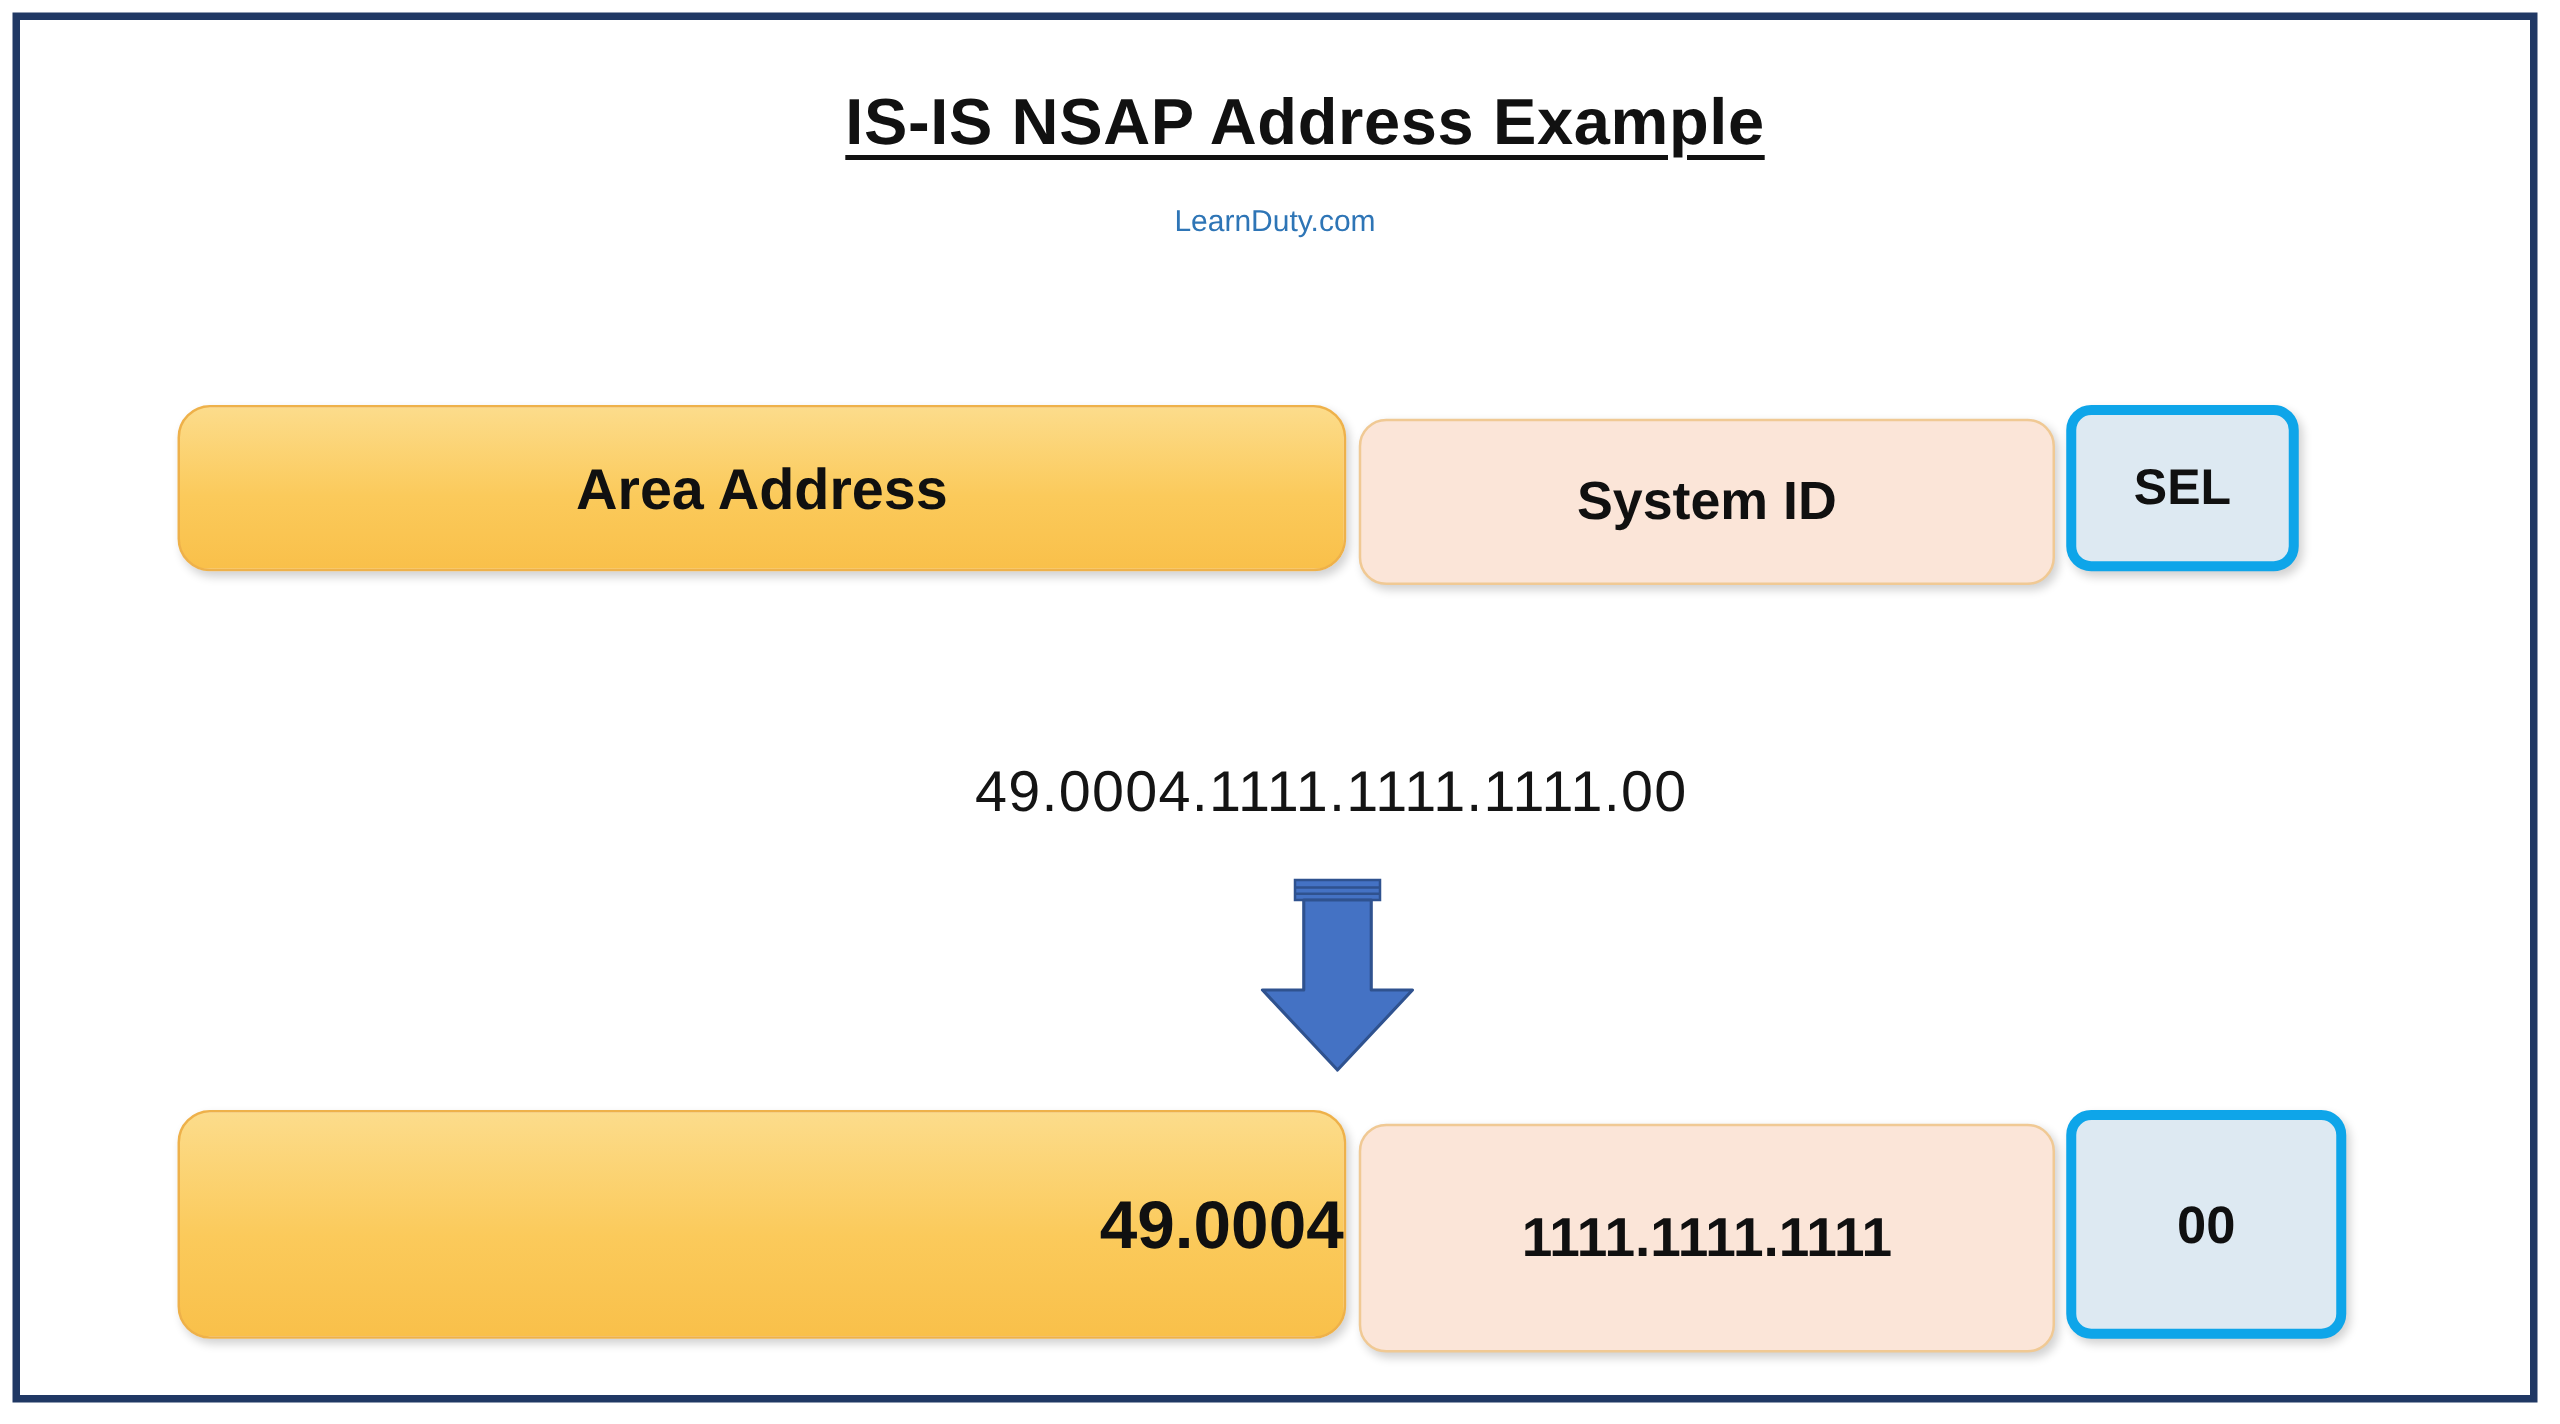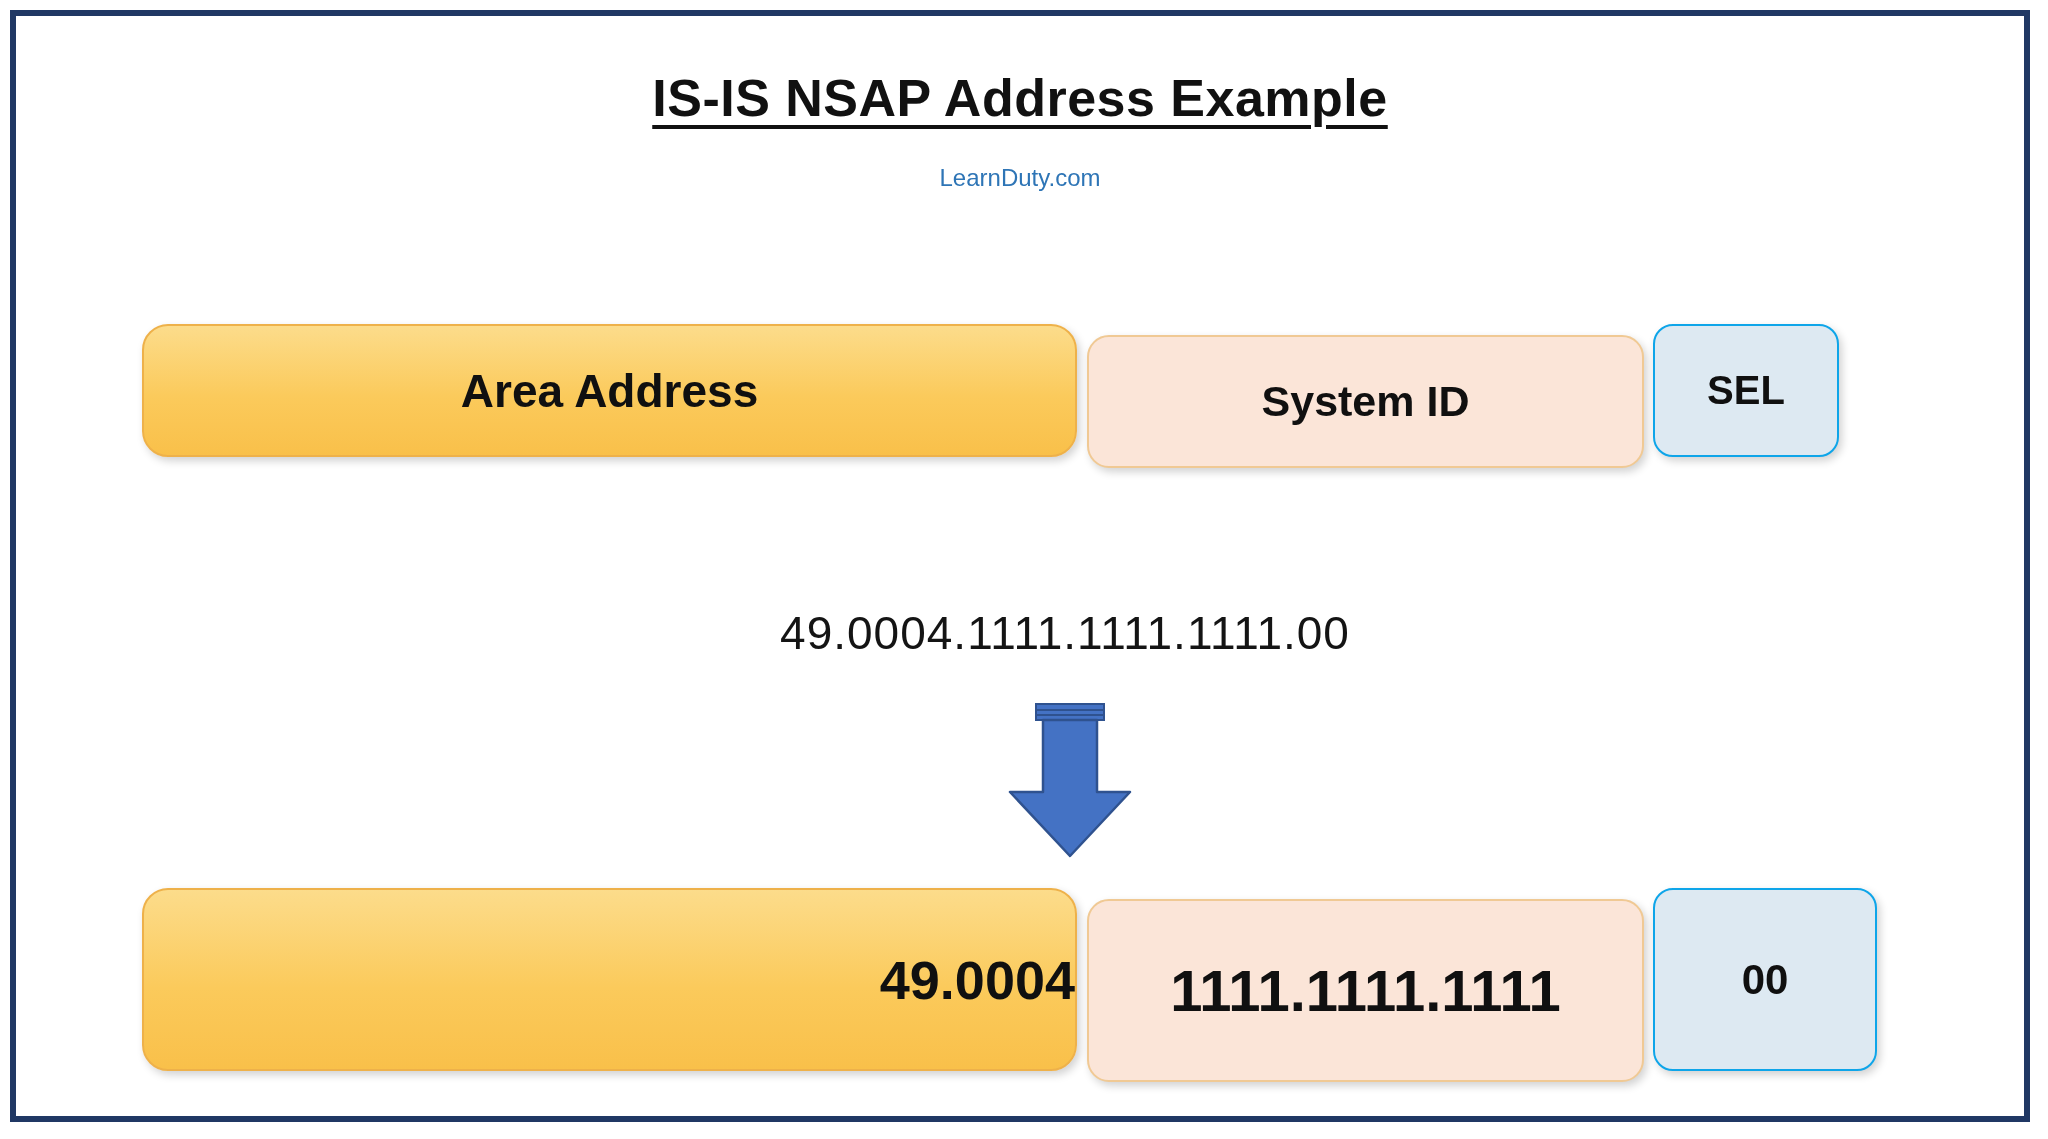--- a/index.html
+++ b/index.html
@@ -25,20 +25,21 @@
     position: absolute;
     top: 52px;
     left: 0;
     width: 100%;
     text-align: center;
     font-size: 52px;
     font-weight: bold;
     color: #111111;
     letter-spacing: 0.5px;
     margin: 0;
+    padding-left: 24px;
   }
   .title span {
     text-decoration: underline;
     text-decoration-thickness: 4px;
     text-underline-offset: 9px;
   }
   .subtitle {
     position: absolute;
     top: 148px;
     left: 0;
@@ -64,32 +65,32 @@
     border-radius: 26px;
   }
   .box.system {
     background: #fbe5d8;
     border: 2px solid #f0c994;
     border-radius: 22px;
     margin-top: 11px;
   }
   .box.sel {
     background: #dde9f2;
-    border: 2px solid #0ea5e9;
+    border: 8px solid #0ea5e9;
     border-radius: 20px;
   }
   
   .r1 { top: 308px; height: 133px; }
   .r1.c1 { left: 126px;  width: 935px; font-size: 46px; }
   .r1.c2 { left: 1071px; width: 557px; font-size: 43px; }
   .r1.c3 { left: 1637px; width: 186px; font-size: 40px; }
   
   .r2 { top: 872px; height: 183px; }
   .r2.c1 { left: 126px;  width: 935px; font-size: 54px; justify-content: flex-end; }
-  .r2.c2 { left: 1071px; width: 557px; font-size: 58px; }
+  .r2.c2 { left: 1071px; width: 557px; font-size: 44px; }
   .r2.c3 { left: 1637px; width: 224px; font-size: 42px; }
   .address {
     position: absolute;
     top: 590px;
     left: 0;
     width: 2098px; 
     text-align: center;
     font-size: 46px;
     font-weight: 500;
     color: #141414;

